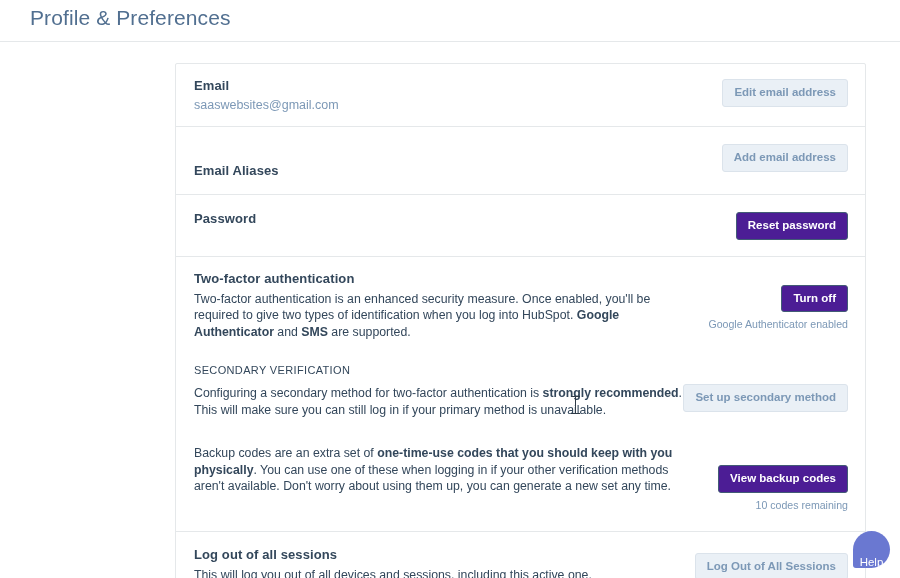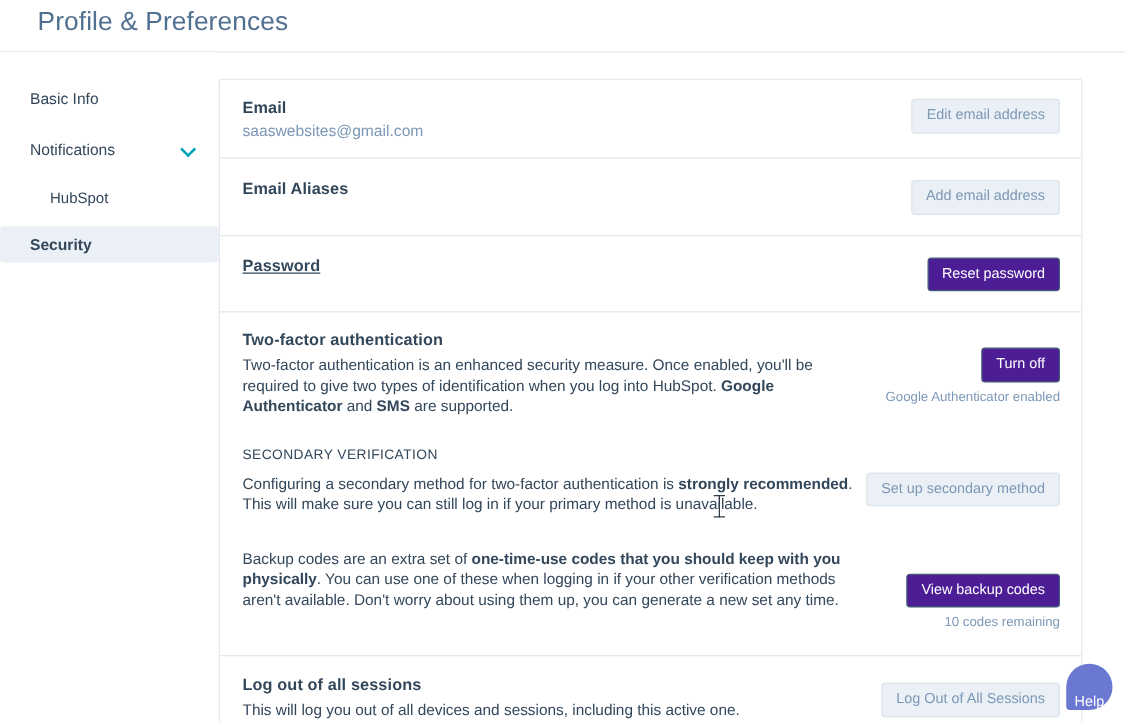--- a/index.html
+++ b/index.html
@@ -162,20 +162,21 @@
     font-size: 11.5px;
     line-height: 1;
     border-radius: 3px;
     cursor: pointer;
     white-space: nowrap;
     display: inline-flex;
     align-items: center;
     justify-content: center;
     padding: 7px 11px;
     border: 1px solid transparent;
+    font-weight: bold;
   }
   .btn-secondary {
     background: #eaf0f6;
     border-color: #dbe3eb;
     color: #7c98b6;
   }
   .btn-primary {
     background: #4c1d95;
     border-color: #425b76;
     color: #ffffff;
@@ -228,71 +229,45 @@
 </style>
 </head>
 <body>
 
 <div class="page">
 
   <div class="header">
     <div class="header-title">Profile &amp; Preferences</div>
   </div>
 
-  <div class="sidebar">
-
-    <div class="nav-item">
-      <span>Basic Info</span>
-    </div>
-
-    <div class="nav-spacer"></div>
-
-    <div class="nav-item">
-      <span>Notifications</span>
-      <span class="chevron-down"></span>
-    </div>
-
-    <div class="nav-spacer-sm"></div>
-
-    <div class="nav-item sub">
-      <span>HubSpot</span>
-    </div>
-
-    <div class="nav-spacer-sm"></div>
-
-    <div class="nav-item active">
-      <span>Security</span>
-    </div>
-
-  </div>
 
   <div class="card">
 
     <div class="section">
       <div class="section-body">
         <div class="sec-title">Email</div>
         <div class="sec-value">saaswebsites@gmail.com</div>
       </div>
       <div class="section-aside">
         <button class="btn btn-secondary">Edit email address</button>
       </div>
     </div>
 
     <div class="section" style="padding-top:16px;padding-bottom:16px;">
       <div class="section-body">
-        <div class="sec-title" style="margin-bottom:0;">Email Aliases</div>
+        <div class="sec-title" style="margin-bottom:0;margin-top:20px;">Email Aliases</div>
       </div>
       <div class="section-aside">
         <button class="btn btn-secondary">Add email address</button>
       </div>
     </div>
 
     <div class="section" style="padding-top:16px;padding-bottom:16px;">
       <div class="section-body">
-        <div class="sec-title" style="margin-bottom:0;text-decoration:underline;">Password</div>
+        <div class="sec-title" style="margin-bottom:0;">Password</div>
       </div>
       <div class="section-aside">
         <button class="btn btn-primary">Reset password</button>
       </div>
     </div>
 
     <div class="section" style="display:block;padding:0;">
 
       <div class="subsection pad-2fa">
         <div class="section-body">

